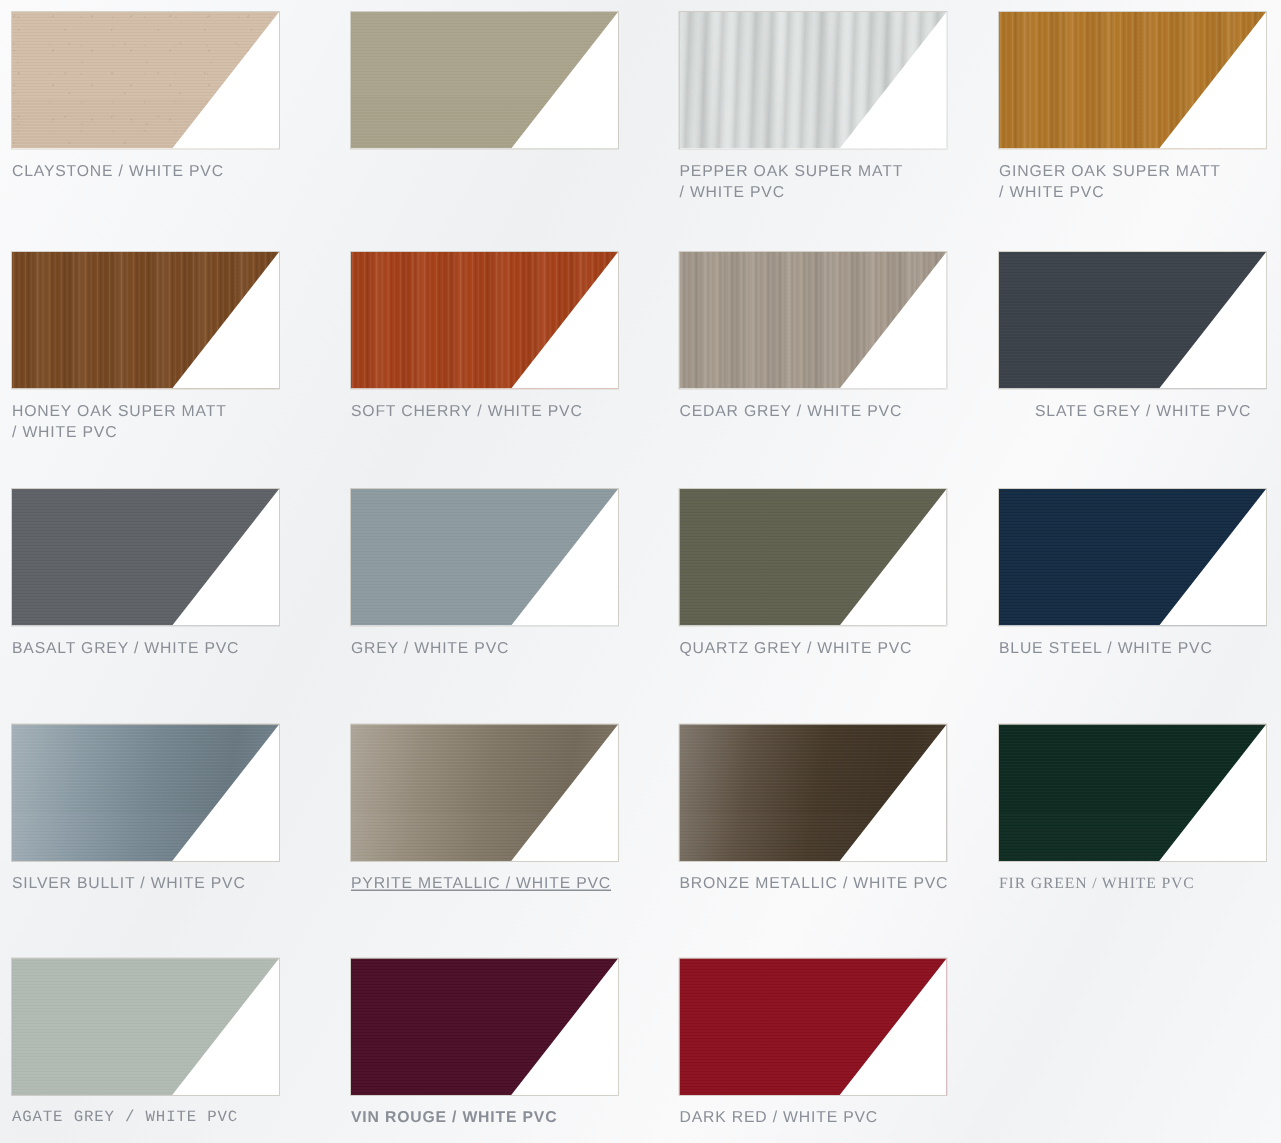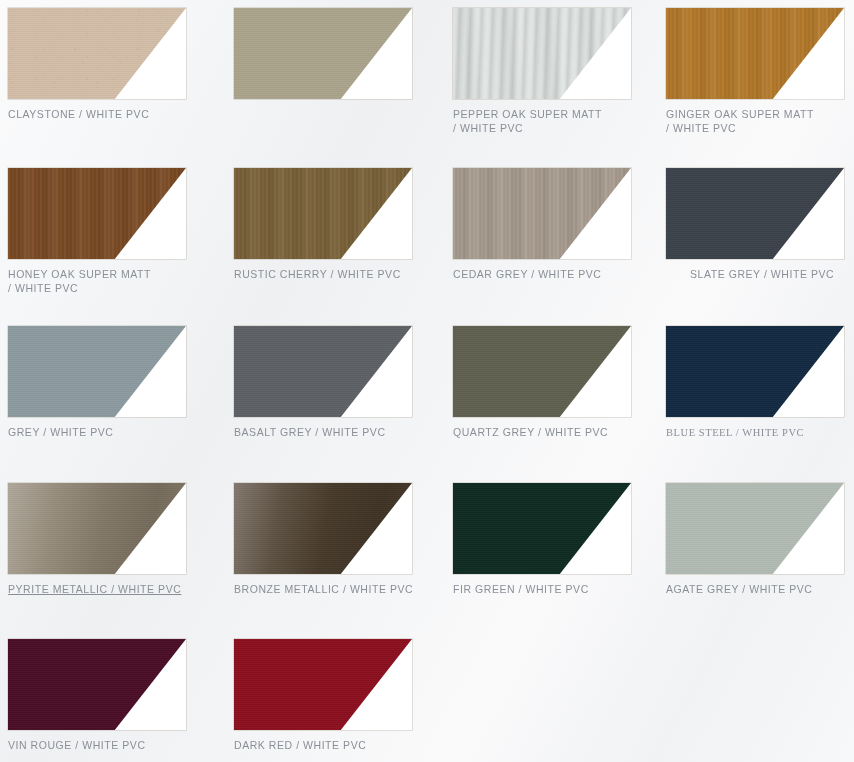--- a/index.html
+++ b/index.html
@@ -197,101 +197,108 @@
     <div class="swatch-cell">
       <div class="chip grain">
         <div class="chip-color" style="background: rgb(122, 74, 35);"></div>
         <div class="chip-white" style="background: rgb(255, 255, 255);"></div>
       </div>
       <div class="chip-label" style="color: rgb(138, 143, 151);">HONEY OAK SUPER MATT
 / WHITE PVC</div>
     </div>
     <div class="swatch-cell">
       <div class="chip grain">
-        <div class="chip-color" style="background: rgb(122, 98, 57);"></div>
-        <div class="chip-white" style="background: rgb(255, 255, 255);"></div>
-      </div>
-      <div class="chip-label" style="color: rgb(138, 143, 151);">RUSTIC CHERRY / WHITE PVC</div>
+        <div class="chip-color" style="background: rgb(168, 66, 26);"></div>
+        <div class="chip-white" style="background: rgb(255, 255, 255);"></div>
+      </div>
+      <div class="chip-label" style="color: rgb(138, 143, 151);">SOFT CHERRY / WHITE PVC</div>
     </div>
     <div class="swatch-cell">
       <div class="chip grain">
         <div class="chip-color" style="background: rgb(168, 156, 143);"></div>
         <div class="chip-white" style="background: rgb(255, 255, 255);"></div>
       </div>
       <div class="chip-label" style="color: rgb(138, 143, 151);">CEDAR GREY / WHITE PVC</div>
     </div>
     <div class="swatch-cell">
       <div class="chip ">
         <div class="chip-color" style="background: rgb(60, 66, 74);"></div>
         <div class="chip-white" style="background: rgb(255, 255, 255);"></div>
       </div>
       <div class="chip-label" style="color: rgb(138, 143, 151); margin-left: 24px;">SLATE GREY / WHITE PVC</div>
     </div>
     <div class="swatch-cell">
       <div class="chip ">
+        <div class="chip-color" style="background: rgb(93, 97, 102);"></div>
+        <div class="chip-white" style="background: rgb(255, 255, 255);"></div>
+      </div>
+      <div class="chip-label" style="color: rgb(138, 143, 151);">BASALT GREY / WHITE PVC</div>
+    </div>
+    <div class="swatch-cell">
+      <div class="chip ">
         <div class="chip-color" style="background: rgb(140, 154, 160);"></div>
         <div class="chip-white" style="background: rgb(255, 255, 255);"></div>
       </div>
       <div class="chip-label" style="color: rgb(138, 143, 151);">GREY / WHITE PVC</div>
     </div>
     <div class="swatch-cell">
       <div class="chip ">
-        <div class="chip-color" style="background: rgb(93, 97, 102);"></div>
-        <div class="chip-white" style="background: rgb(255, 255, 255);"></div>
-      </div>
-      <div class="chip-label" style="color: rgb(138, 143, 151);">BASALT GREY / WHITE PVC</div>
-    </div>
-    <div class="swatch-cell">
-      <div class="chip ">
         <div class="chip-color" style="background: rgb(96, 96, 79);"></div>
         <div class="chip-white" style="background: rgb(255, 255, 255);"></div>
       </div>
       <div class="chip-label" style="color: rgb(138, 143, 151);">QUARTZ GREY / WHITE PVC</div>
     </div>
     <div class="swatch-cell">
       <div class="chip ">
         <div class="chip-color" style="background: rgb(19, 42, 66);"></div>
         <div class="chip-white" style="background: rgb(255, 255, 255);"></div>
       </div>
-      <div class="chip-label" style="color: rgb(138, 143, 151); font-family: Liberation Serif, serif;">BLUE STEEL / WHITE PVC</div>
+      <div class="chip-label" style="color: rgb(138, 143, 151);">BLUE STEEL / WHITE PVC</div>
+    </div>
+    <div class="swatch-cell">
+      <div class="chip metallic">
+        <div class="chip-color" style="background: rgb(126, 144, 155);"></div>
+        <div class="chip-white" style="background: rgb(255, 255, 255);"></div>
+      </div>
+      <div class="chip-label" style="color: rgb(138, 143, 151);">SILVER BULLIT / WHITE PVC</div>
     </div>
     <div class="swatch-cell">
       <div class="chip metallic">
         <div class="chip-color" style="background: rgb(138, 127, 109);"></div>
         <div class="chip-white" style="background: rgb(255, 255, 255);"></div>
       </div>
       <div class="chip-label" style="color: rgb(138, 143, 151); text-decoration: underline;">PYRITE METALLIC / WHITE PVC</div>
     </div>
     <div class="swatch-cell">
       <div class="chip metallic">
         <div class="chip-color" style="background: rgb(74, 60, 44);"></div>
         <div class="chip-white" style="background: rgb(255, 255, 255);"></div>
       </div>
       <div class="chip-label" style="color: rgb(138, 143, 151);">BRONZE METALLIC / WHITE PVC</div>
     </div>
     <div class="swatch-cell">
       <div class="chip ">
         <div class="chip-color" style="background: rgb(14, 43, 34);"></div>
         <div class="chip-white" style="background: rgb(255, 255, 255);"></div>
       </div>
-      <div class="chip-label" style="color: rgb(138, 143, 151);">FIR GREEN / WHITE PVC</div>
+      <div class="chip-label" style="color: rgb(138, 143, 151); font-family: Liberation Serif, serif;">FIR GREEN / WHITE PVC</div>
     </div>
     <div class="swatch-cell">
       <div class="chip ">
         <div class="chip-color" style="background: rgb(176, 186, 178);"></div>
         <div class="chip-white" style="background: rgb(255, 255, 255);"></div>
       </div>
-      <div class="chip-label" style="color: rgb(138, 143, 151);">AGATE GREY / WHITE PVC</div>
+      <div class="chip-label" style="color: rgb(138, 143, 151); font-family: Liberation Mono, monospace;">AGATE GREY / WHITE PVC</div>
     </div>
     <div class="swatch-cell">
       <div class="chip ">
         <div class="chip-color" style="background: rgb(74, 14, 38);"></div>
         <div class="chip-white" style="background: rgb(255, 255, 255);"></div>
       </div>
-      <div class="chip-label" style="color: rgb(138, 143, 151);">VIN ROUGE / WHITE PVC</div>
+      <div class="chip-label" style="color: rgb(138, 143, 151); font-weight: bold;">VIN ROUGE / WHITE PVC</div>
     </div>
     <div class="swatch-cell">
       <div class="chip ">
         <div class="chip-color" style="background: rgb(139, 15, 30);"></div>
         <div class="chip-white" style="background: rgb(255, 255, 255);"></div>
       </div>
       <div class="chip-label" style="color: rgb(138, 143, 151);">DARK RED / WHITE PVC</div>
     </div>
   </div>
 

